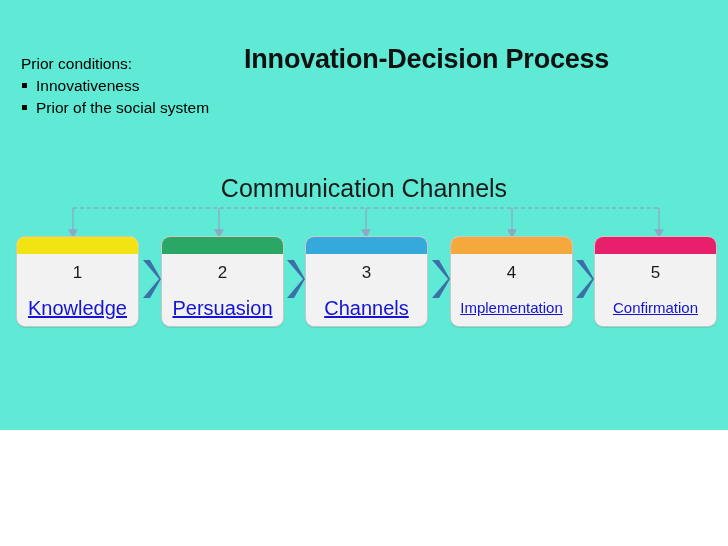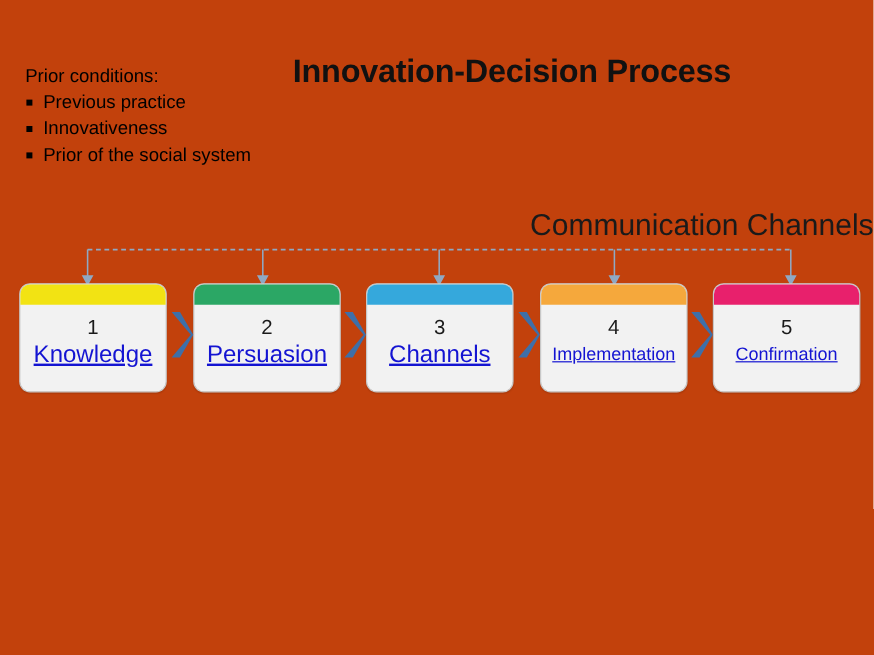--- a/index.html
+++ b/index.html
@@ -8,22 +8,22 @@
     padding: 0;
     background: #ffffff;
   }
   body {
     font-family: "Liberation Sans", sans-serif;
     color: #000000;
   }
   #slide {
     position: relative;
     width: 728px;
-    height: 546px;
-    background: #c2410c;
+    height: 430px;
+    background: #5eead4;
     overflow: hidden;
   }
 
   
   #prior-conditions {
     position: absolute;
     left: 21px;
     top: 53px;
     width: 300px;
   }
@@ -65,21 +65,21 @@
     letter-spacing: -0.2px;
     white-space: nowrap;
   }
 
   
   #comm-channels {
     position: absolute;
     left: 0;
     top: 174px;
     width: 728px;
-    text-align: right;
+    text-align: center;
     font-size: 25px;
     color: #1a1a1a;
   }
 
   
   #connector {
     position: absolute;
     left: 0;
     top: 205px;
     width: 728px;
@@ -112,21 +112,21 @@
     margin: 0;
   }
   .stage-num {
     margin-top: 9px;
     text-align: center;
     font-size: 17px;
     color: #1a1a1a;
     line-height: 20px;
   }
   .stage-link {
-    margin-top: 1px;
+    margin-top: 13px;
     text-align: center;
     color: #1414d2;
     text-decoration: underline;
     font-size: 20px;
     line-height: 24px;
     white-space: nowrap;
     cursor: pointer;
   }
   .stage-link.small {
     font-size: 15px;
@@ -143,21 +143,20 @@
 </head>
 <body>
 
 <div id="slide">
 
   <div id="prior-conditions">
     <div class="pc-heading">Prior conditions:</div>
     <ul>
       <li>
         <span class="bullet-sq"></span>
-        <span>Previous practice</span>
       </li>
       <li>
         <span class="bullet-sq"></span>
         <span>Innovativeness</span>
       </li>
       <li>
         <span class="bullet-sq"></span>
         <span>Prior of the social system</span>
       </li>
     </ul>

